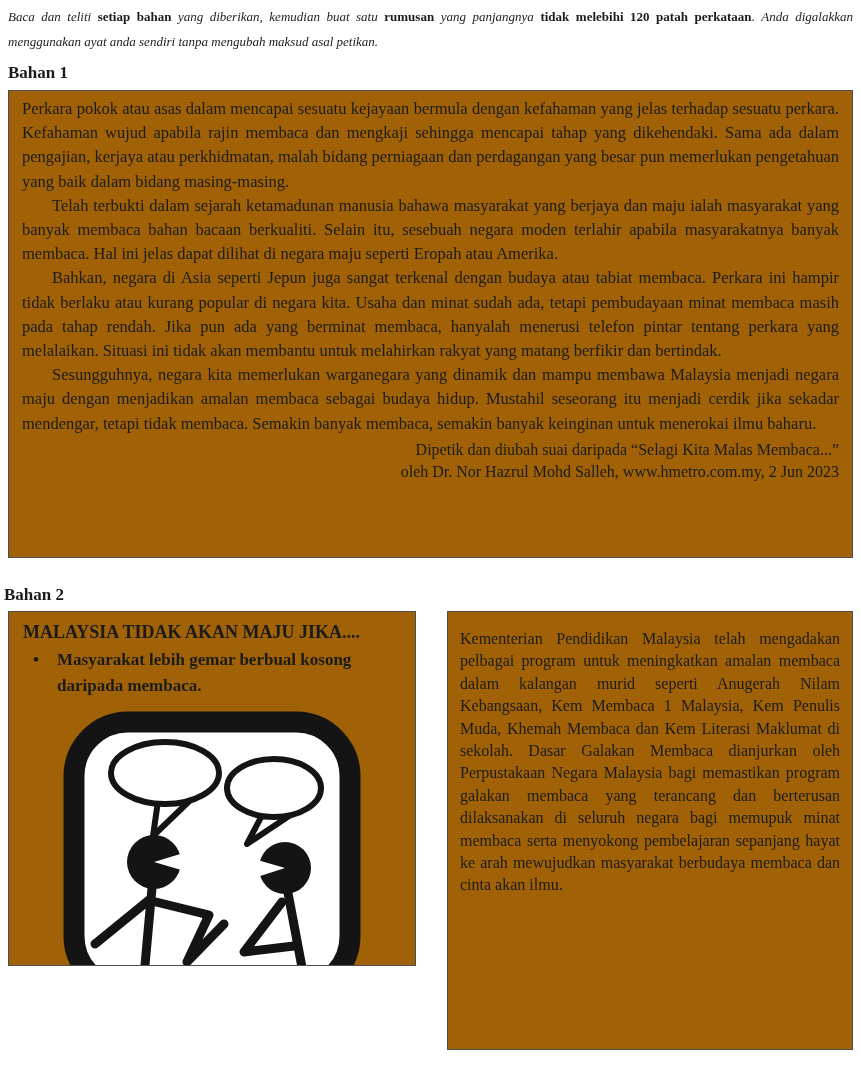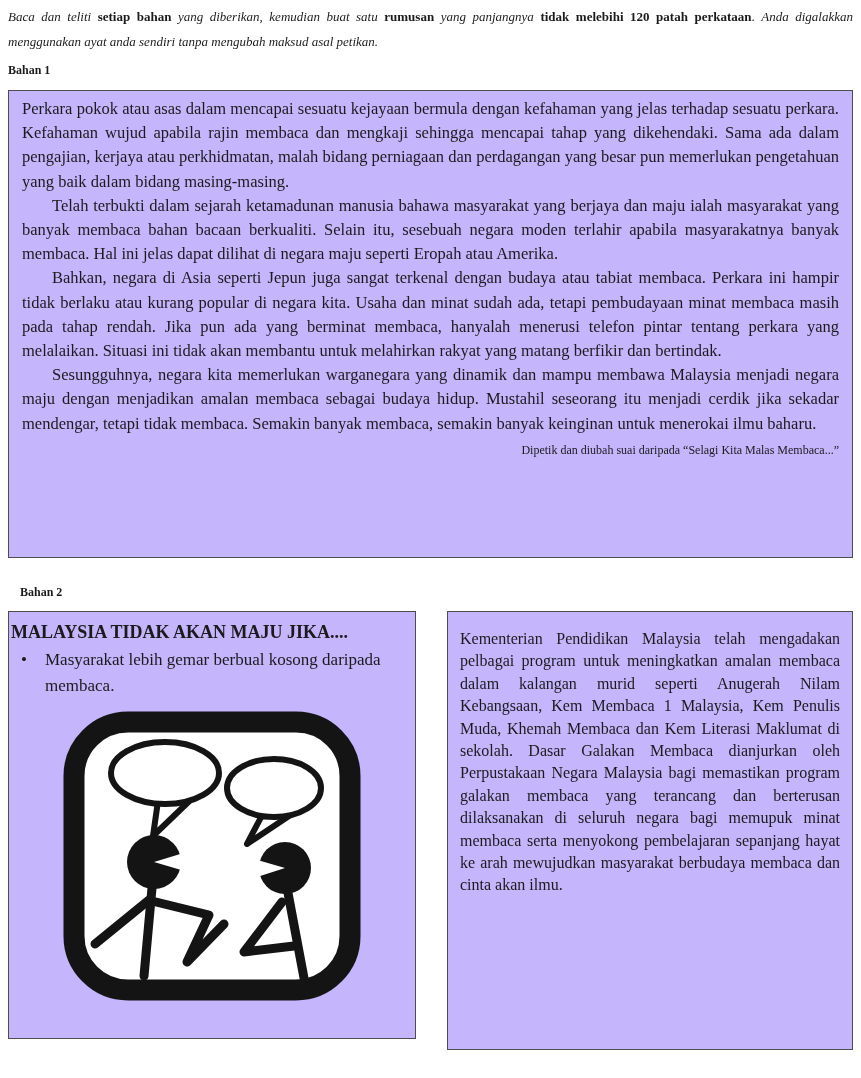--- a/index.html
+++ b/index.html
@@ -11,45 +11,45 @@
 
   
   .instructions {
     position:absolute; left:8px; top:5px; width:845px;
     font-size:13px; line-height:24.5px; text-align:justify;
   }
   .seg-i { font-style:italic; }
   .seg-b { font-weight:700; }
 
   
-  .heading { position:absolute; font-weight:700; font-size:12px; }
+  .heading { position:absolute; font-weight:700; font-size:17px; }
   #bahan1-heading { left:8px;  top:63px; }
-  #bahan2-heading { left:20px;  top:585px; }
+  #bahan2-heading { left:4px;  top:585px; }
   #bahan3-heading { left:447px; top:585px;margin-top:39px; }
 
   .box {
-    position:absolute; box-sizing:border-box; background:#c4b5fd;
+    position:absolute; box-sizing:border-box; background:#a16207;
     border:1.6px solid #4d4d4d; overflow:hidden;
   }
 
   
   #bahan1-box {
     left:8px; top:90px; width:845px; height:468px;
     padding:6px 13px 4px 13px;
     font-size:16.5px; line-height:24.2px; text-align:justify;
   }
   #bahan1-box p { margin:0; }
   #bahan1-box p.indent { text-indent:30px; }
-  .attribution { text-align:right; font-size:12px; line-height:22.5px; margin-top:3px; }
+  .attribution { text-align:right; font-size:16px; line-height:22.5px; margin-top:3px; }
 
   
-  #bahan2-box { left:8px; top:611px; width:408px; height:428px; padding:8px 0; }
+  #bahan2-box { left:8px; top:611px; width:408px; height:355px; padding:8px 12px; }
   .b2-title { font-weight:700; font-size:18px; margin:2px 0 4px 2px; }
   .bullets { list-style:none; margin:0; padding:0; font-size:17px; line-height:25.5px; }
-  .bullets li { position:relative; padding-left:36px; }
+  .bullets li { position:relative; padding-left:36px;font-weight:bold; }
   .bullets li::before { content:"\2022"; position:absolute; left:12px; }
   .illustration-wrap { margin-top:12px; text-align:center; }
 
   
   #bahan3-box {
     left:447px; top:611px; width:406px; height:439px;
     padding:16px 12px; font-size:16px; line-height:22.4px; text-align:justify;
   }
   #bahan3-box p { margin:0; }
   #bahan3-box p.indent { text-indent:28px; }
@@ -64,20 +64,21 @@
   </div>
 
   <div class="heading" id="bahan1-heading">Bahan 1</div>
   <div class="box" id="bahan1-box">
     <p>Perkara pokok atau asas dalam mencapai sesuatu kejayaan bermula dengan kefahaman yang jelas terhadap sesuatu perkara. Kefahaman wujud apabila rajin membaca dan mengkaji sehingga mencapai tahap yang dikehendaki. Sama ada dalam pengajian, kerjaya atau perkhidmatan, malah bidang perniagaan dan perdagangan yang besar pun memerlukan pengetahuan yang baik dalam bidang masing-masing.</p>
     <p class="indent">Telah terbukti dalam sejarah ketamadunan manusia bahawa masyarakat yang berjaya dan maju ialah masyarakat yang banyak membaca bahan bacaan berkualiti. Selain itu, sesebuah negara moden terlahir apabila masyarakatnya banyak membaca. Hal ini jelas dapat dilihat di negara maju seperti Eropah atau Amerika.</p>
     <p class="indent">Bahkan, negara di Asia seperti Jepun juga sangat terkenal dengan budaya atau tabiat membaca. Perkara ini hampir tidak berlaku atau kurang popular di negara kita. Usaha dan minat sudah ada, tetapi pembudayaan minat membaca masih pada tahap rendah. Jika pun ada yang berminat membaca, hanyalah menerusi telefon pintar tentang perkara yang melalaikan. Situasi ini tidak akan membantu untuk melahirkan rakyat yang matang berfikir dan bertindak.</p>
     <p class="indent">Sesungguhnya, negara kita memerlukan warganegara yang dinamik dan mampu membawa Malaysia menjadi negara maju dengan menjadikan amalan membaca sebagai budaya hidup. Mustahil seseorang itu menjadi cerdik jika sekadar mendengar, tetapi tidak membaca. Semakin banyak membaca, semakin banyak keinginan untuk menerokai ilmu baharu.</p>
     <div class="attribution">
       <div>Dipetik dan diubah suai daripada “Selagi Kita Malas Membaca...”</div>
+      <div>oleh Dr. Nor Hazrul Mohd Salleh, www.hmetro.com.my, 2 Jun 2023</div>
     </div>
   </div>
 
   <div class="heading" id="bahan2-heading">Bahan 2</div>
   <div class="box" id="bahan2-box">
     <div class="b2-title">MALAYSIA TIDAK AKAN MAJU JIKA....</div>
     <ul class="bullets">
       <li>Masyarakat lebih gemar berbual kosong daripada membaca.</li>
     </ul>
     <div class="illustration-wrap">

